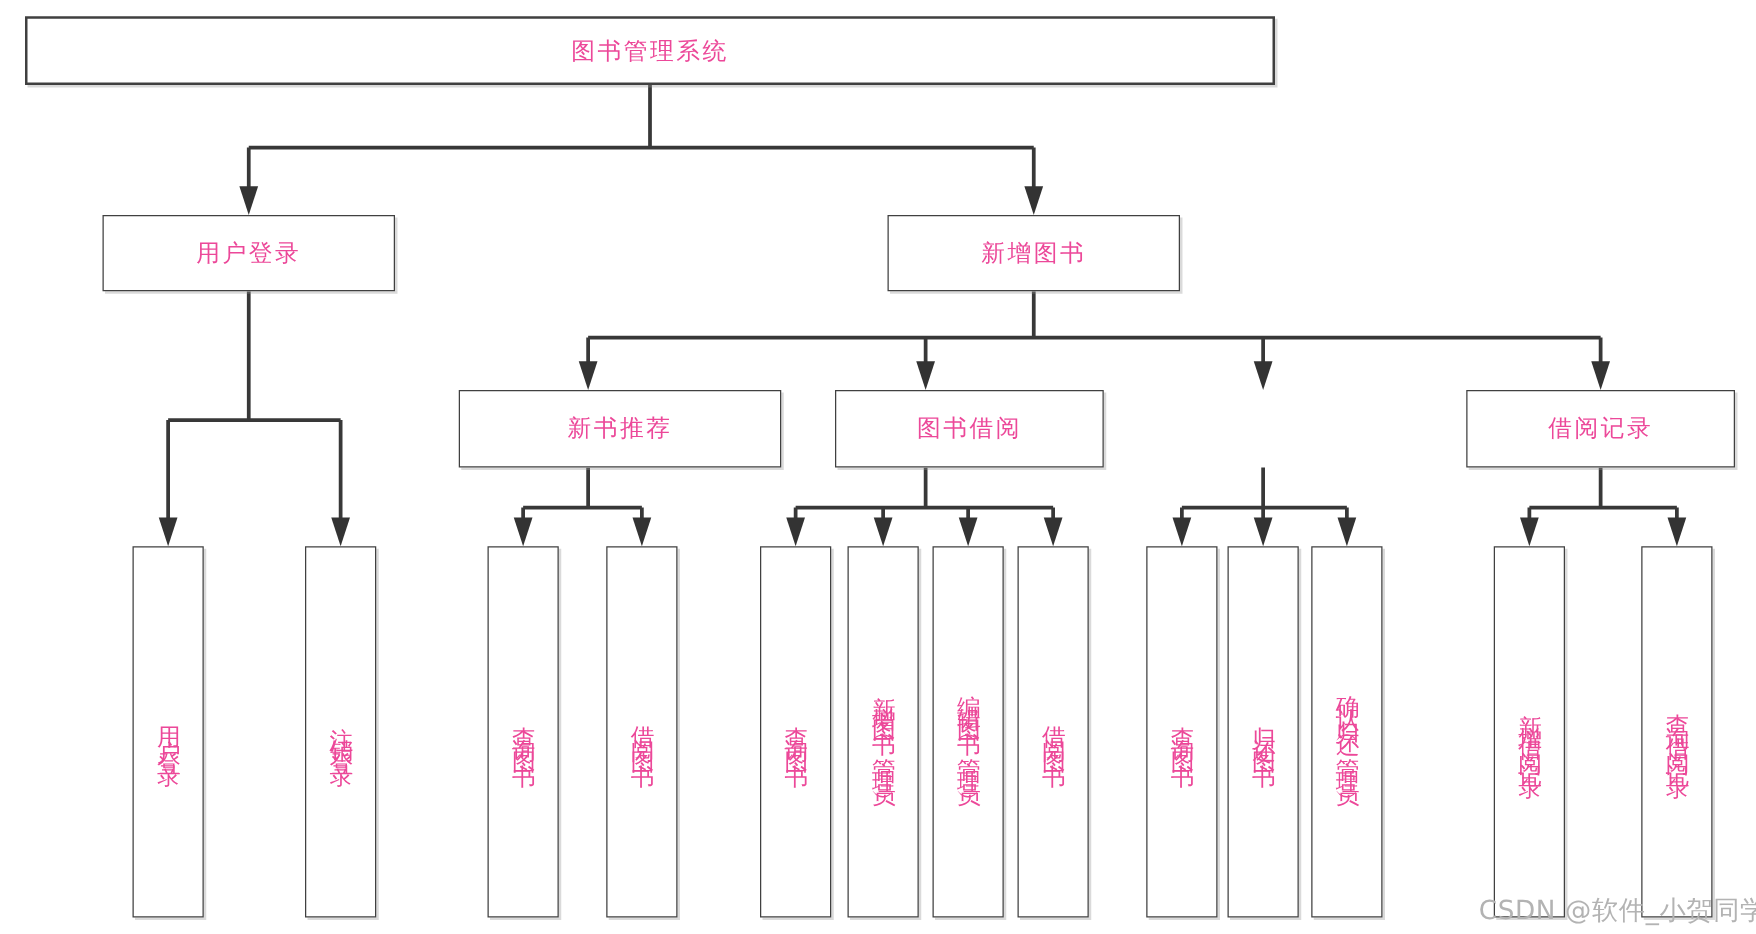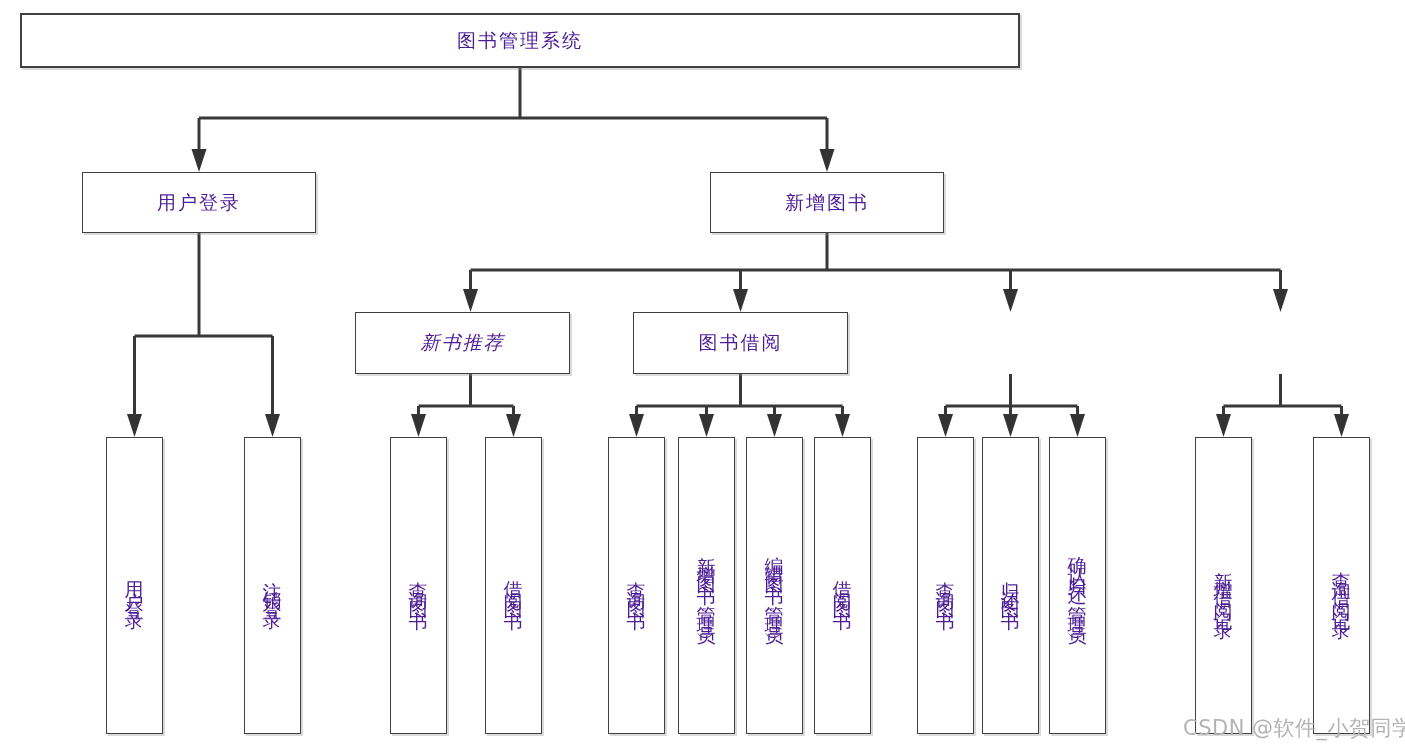--- a/index.html
+++ b/index.html
@@ -24,21 +24,21 @@
   }
   .node {
     position: absolute;
     box-sizing: border-box;
     background: #ffffff;
     border: 1px solid #404040;
     box-shadow: 2px 2px 0 rgba(150,150,150,0.35);
     display: flex;
     align-items: center;
     justify-content: center;
-    color: #4c1d95;
+    color: #ec4899;
     font-size: 19px;
     letter-spacing: 2px;
     white-space: nowrap;
     z-index: 2;
   }
   .node.root {
     border-width: 2px;
   }
   .node.leaf {
     writing-mode: vertical-rl;
@@ -130,22 +130,23 @@
       <polygon points="1216,414 1231,414 1223.5,437"></polygon>
       <polygon points="1334,414 1349,414 1341.5,437"></polygon>
     </g>
   </svg>
 
   <div class="node root" style="left:20px; top:13px; width:1000px; height:55px;">图书管理系统</div>
 
   <div class="node" style="left:82px; top:172px; width:234px; height:61px;">用户登录</div>
   <div class="node" style="left:710px; top:172px; width:234px; height:61px;">新增图书</div>
 
-  <div class="node" style="left:355px; top:312px; width:215px; height:62px;font-style:italic;">新书推荐</div>
-  <div class="node" style="left:633px; top:312px; width:215px; height:62px;">图书借阅</div>
+  <div class="node" style="left:367px; top:312px; width:258px; height:62px;">新书推荐</div>
+  <div class="node" style="left:668px; top:312px; width:215px; height:62px;">图书借阅</div>
+  <div class="node" style="left:1173px; top:312px; width:215px; height:62px;">借阅记录</div>
 
   <div class="node leaf" style="left:106px; top:437px; width:57px; height:297px;">用户登录</div>
   <div class="node leaf" style="left:244px; top:437px; width:57px; height:297px;">注销登录</div>
   <div class="node leaf" style="left:390px; top:437px; width:57px; height:297px;">查询图书</div>
   <div class="node leaf" style="left:485px; top:437px; width:57px; height:297px;">借阅图书</div>
   <div class="node leaf" style="left:608px; top:437px; width:57px; height:297px;">查询图书</div>
   <div class="node leaf" style="left:678px; top:437px; width:57px; height:297px;">新增图书（管理员）</div>
   <div class="node leaf" style="left:746px; top:437px; width:57px; height:297px;">编辑图书（管理员）</div>
   <div class="node leaf" style="left:814px; top:437px; width:57px; height:297px;">借阅图书</div>
   <div class="node leaf" style="left:917px; top:437px; width:57px; height:297px;">查询图书</div>

